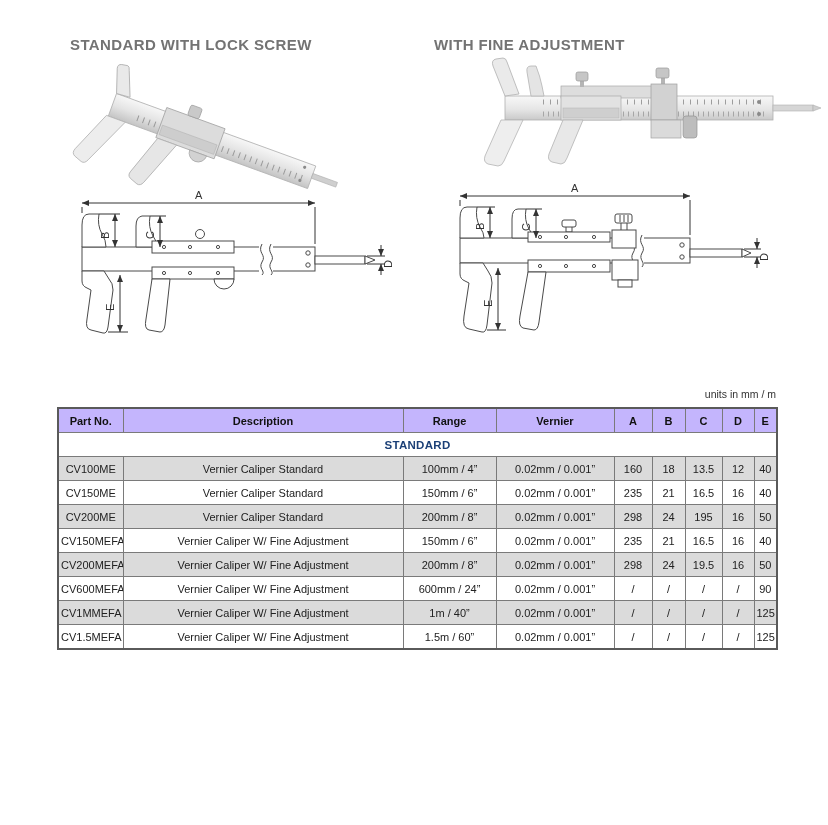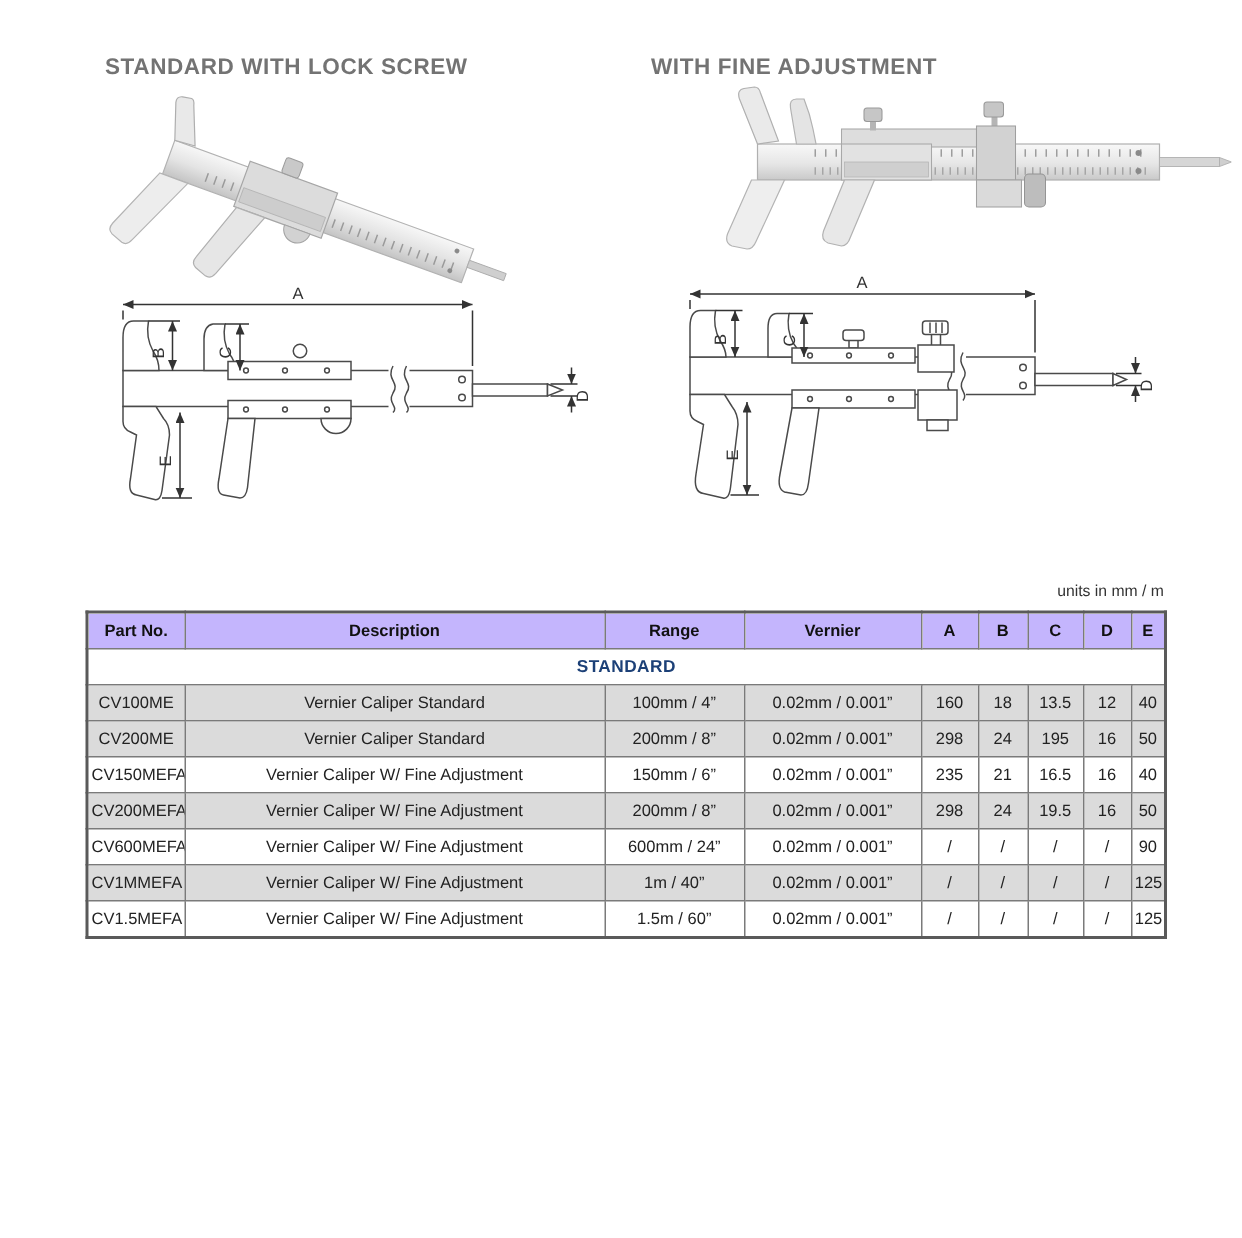--- a/index.html
+++ b/index.html
@@ -233,20 +233,31 @@
           <td>CV100ME</td>
           <td>Vernier Caliper Standard</td>
           <td>100mm / 4”</td>
           <td>0.02mm / 0.001”</td>
           <td>160</td>
           <td>18</td>
           <td>13.5</td>
           <td>12</td>
           <td>40</td>
         </tr>
+        <tr class="white">
+          <td>CV150ME</td>
+          <td>Vernier Caliper Standard</td>
+          <td>150mm / 6”</td>
+          <td>0.02mm / 0.001”</td>
+          <td>235</td>
+          <td>21</td>
+          <td>16.5</td>
+          <td>16</td>
+          <td>40</td>
+        </tr>
         <tr class="gray">
           <td>CV200ME</td>
           <td>Vernier Caliper Standard</td>
           <td>200mm / 8”</td>
           <td>0.02mm / 0.001”</td>
           <td>298</td>
           <td>24</td>
           <td>195</td>
           <td>16</td>
           <td>50</td>

